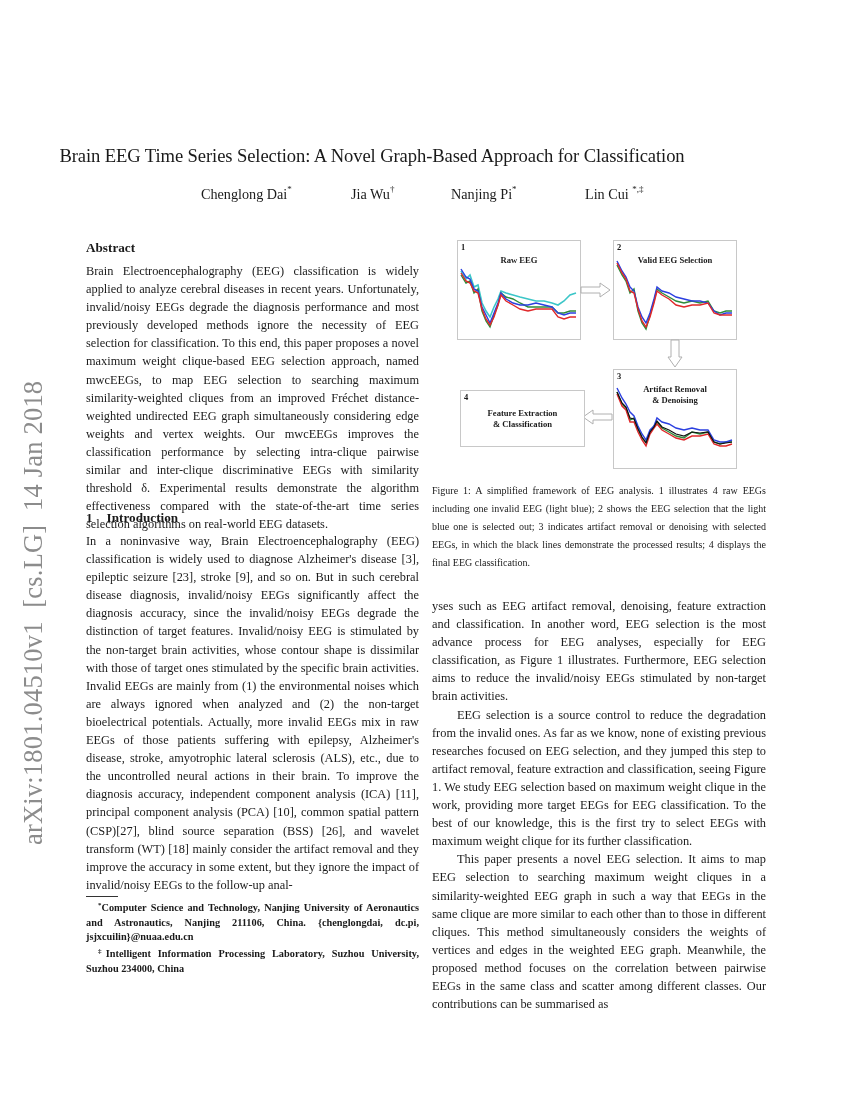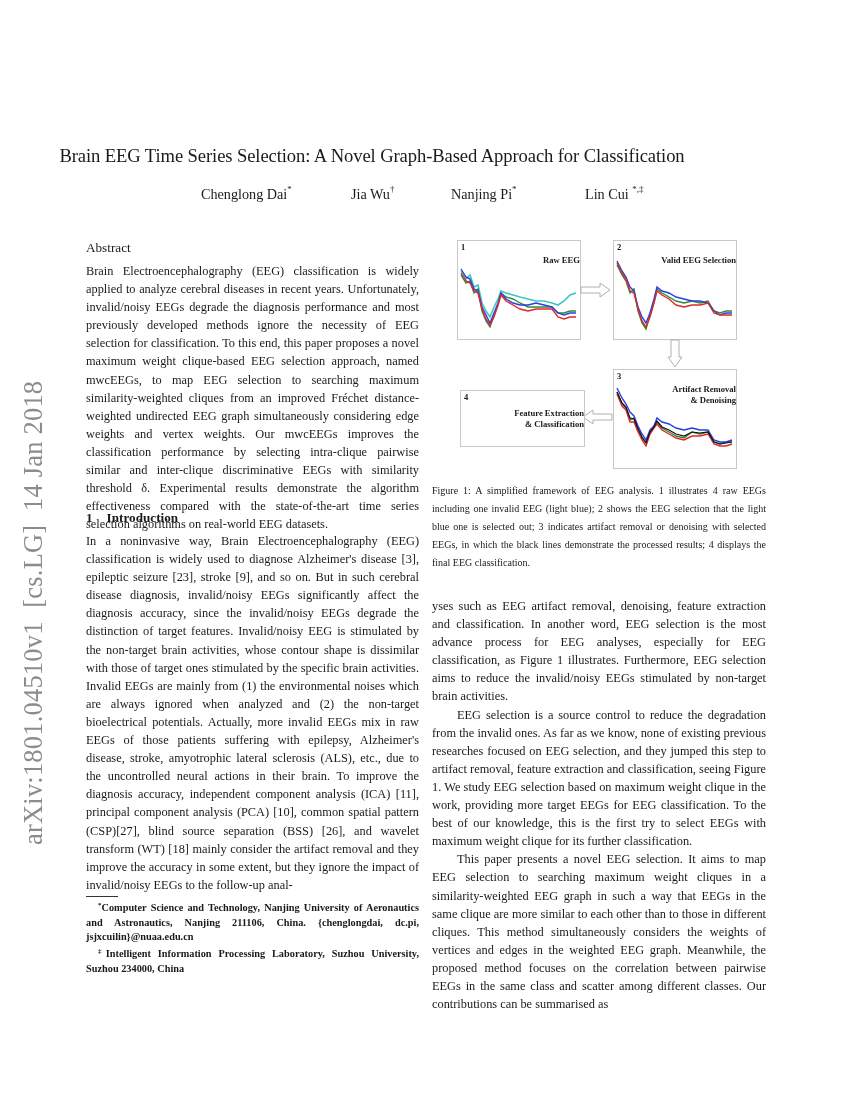--- a/index.html
+++ b/index.html
@@ -17,34 +17,34 @@
     font-size: 18.6px; letter-spacing: -0.1px;
   }
   .authors {
     position: absolute; top: 185px; left: 0; width: 850px; font-size: 14.2px;
   }
   .author { position: absolute; }
   .author sup { font-size: 9px; position: relative; top: -1px; }
   .col { position: absolute; font-size: 12.35px; line-height: 18.1px; text-align: justify; }
   .col-left { left: 86px; width: 333px; }
   .col-right { left: 432px; width: 334px; }
-  .h-abs { position: absolute; left: 86px; top: 240px; font-weight: normal; font-size: 13.2px; }
+  .h-abs { position: absolute; left: 86px; top: 240px; font-weight: bold; font-size: 13.2px; }
   .h-sec { position: absolute; left: 86px; top: 510px; font-weight: bold; font-size: 13.2px; }
   .h-sec .num { margin-right: 14px; }
   p { margin: 0; }
   .indent { text-indent: 25px; }
   .footnotes { position: absolute; left: 86px; top: 896px; width: 333px; font-size: 10.3px; line-height: 14.3px; text-align: justify; }
   .fn-rule { position: absolute; left: 86px; top: 896px; width: 32px; border-top: 0.8px solid #333; }
   .fn { text-indent: 12px; font-weight: bold; }
   .fn sup { font-size: 7px; }
   
   .figure { position: absolute; left: 455px; top: 235px; width: 295px; height: 245px; }
   .panel { position: absolute; border: 1px solid #c8c8c8; background: #fff; }
   .panel .pnum { position: absolute; left: 3px; top: 1px; font-size: 8.5px; font-weight: bold; }
-  .panel .plabel { position: absolute; left: 0; width: 100%; text-align: right; font-size: 8.6px; font-weight: bold; line-height: 11px; }
+  .panel .plabel { position: absolute; left: 0; width: 100%; text-align: center; font-size: 8.6px; font-weight: bold; line-height: 11px; }
   .panel svg { position: absolute; left: 0; top: 0; }
   .arrow { position: absolute; }
   .caption { position: absolute; left: 432px; top: 482px; width: 334px; font-size: 10px; line-height: 18.1px; text-align: justify; }
 </style>
 </head>
 <body>
 
 <div class="arxiv">arXiv:1801.04510v1  [cs.LG]  14 Jan 2018</div>
 
 <div class="title">Brain EEG Time Series Selection: A Novel Graph-Based Approach for Classification</div>

